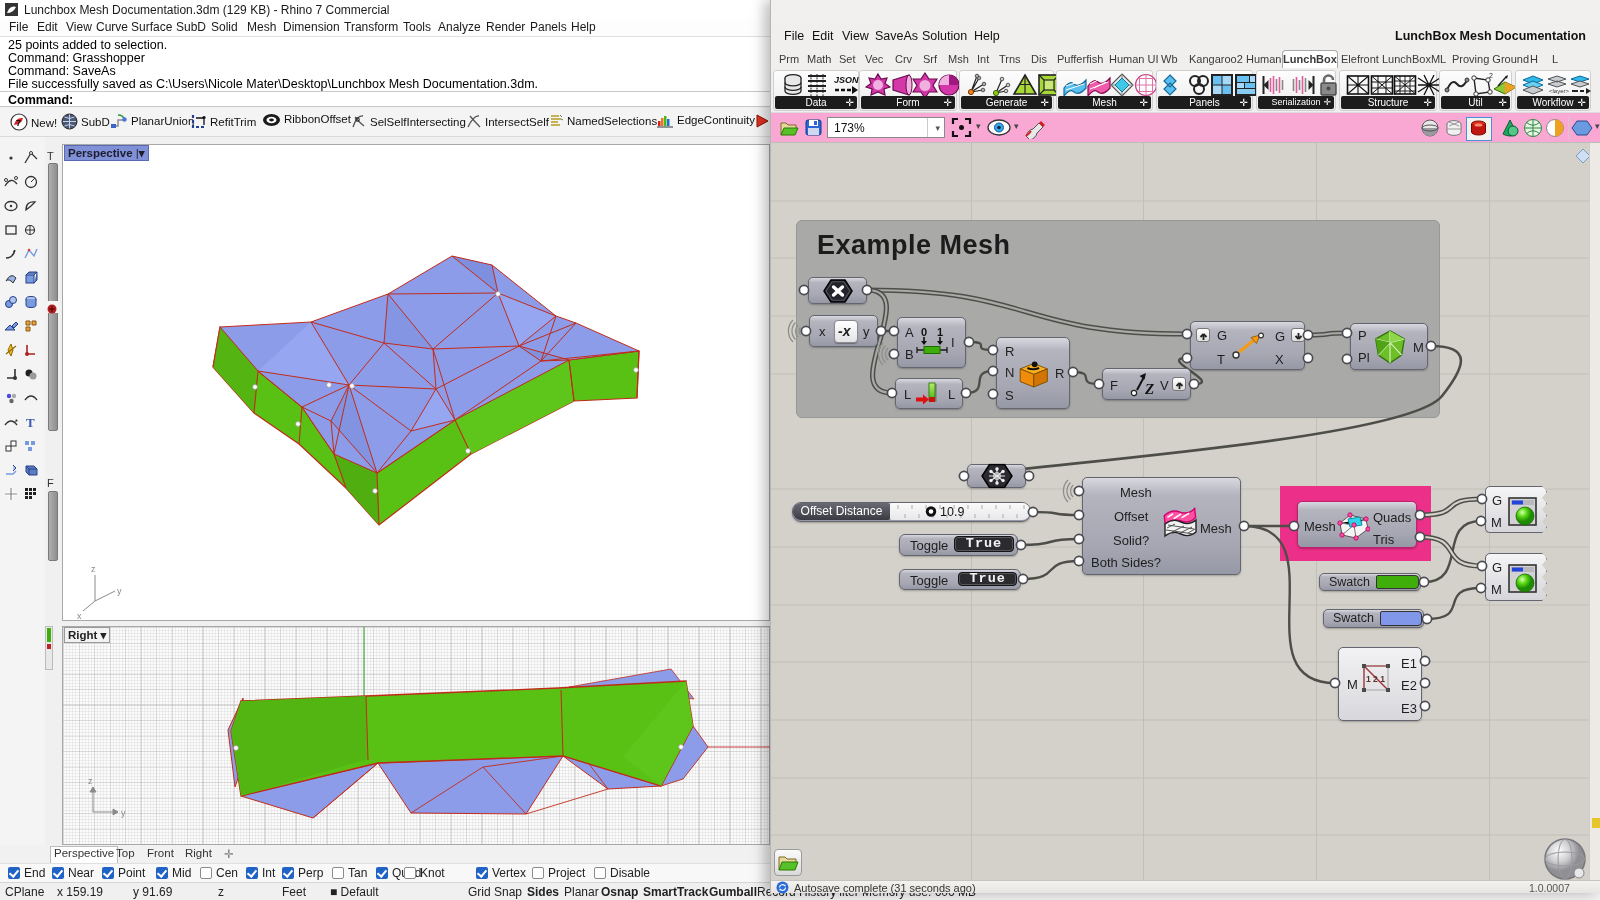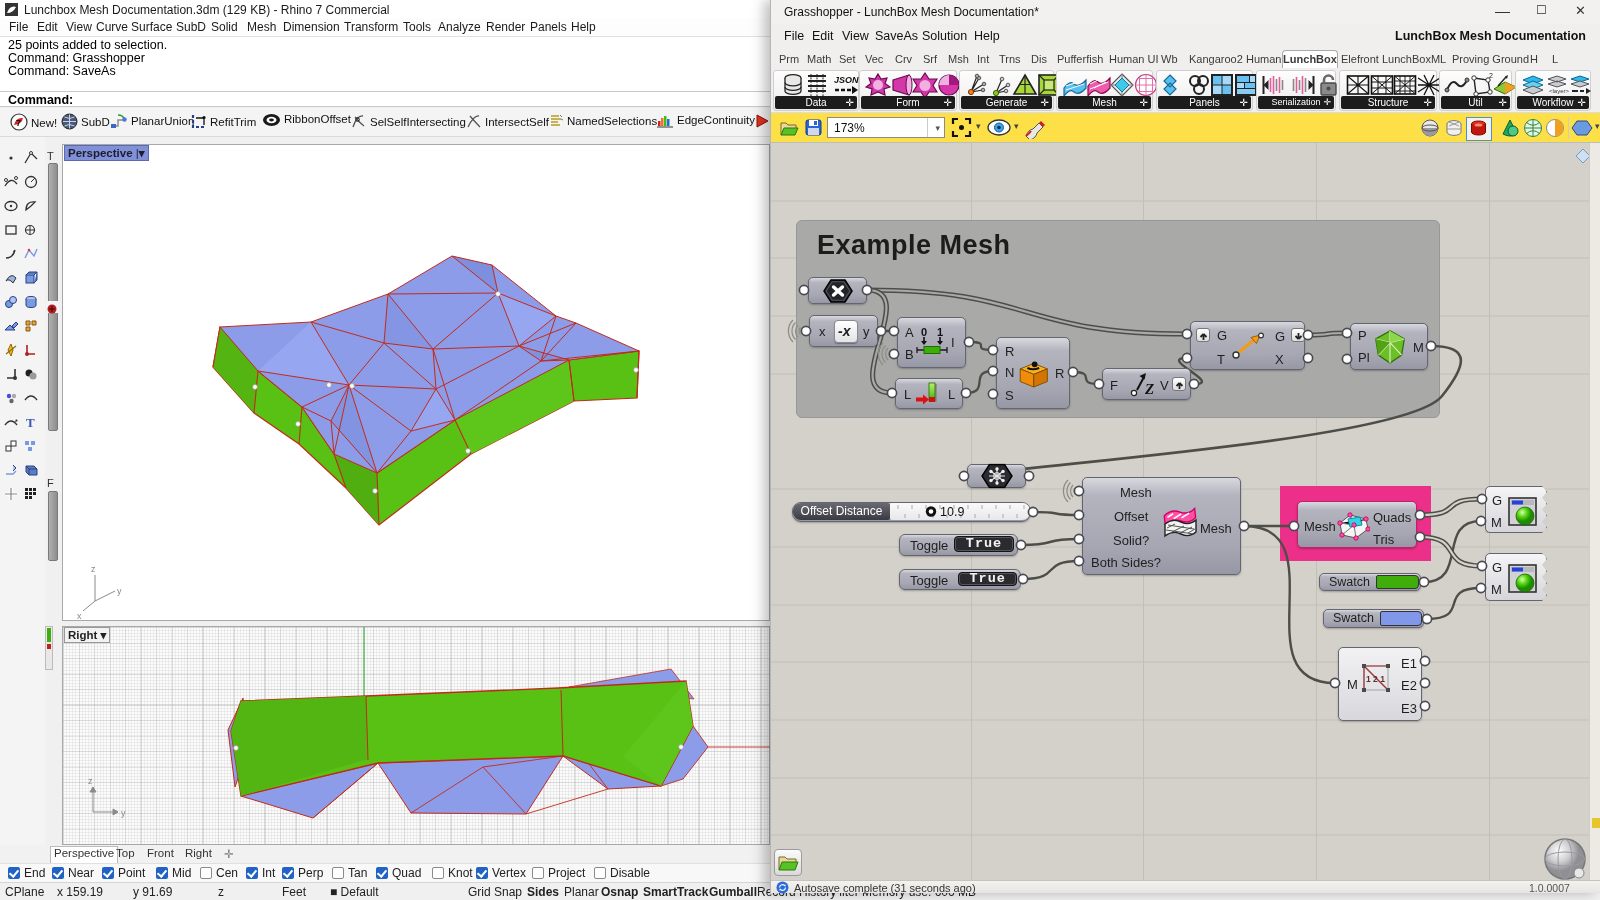--- a/index.html
+++ b/index.html
@@ -53,21 +53,21 @@
 #gh-title { position:absolute; left:0; top:0; width:100%; height:24px; background:#f3f1f0; }
 #gh-title .t { position:absolute; left:13px; top:5px; font-size:12px; color:#111; }
 #gh-menu { position:absolute; left:0; top:24px; width:100%; height:26px; background:#f1efee; font-size:12.5px; color:#111; }
 #gh-menu span { position:absolute; top:5px; }
 #gh-tabs { position:absolute; left:0; top:50px; width:100%; height:18px; background:#f1efee; font-size:11px; color:#3a3a3a; }
 #gh-tabs span { position:absolute; top:3px; white-space:nowrap; }
 #gh-ribbon { position:absolute; left:0; top:68px; width:100%; height:44px; background:#f1efee; }
 .grp { position:absolute; top:2px; height:41px; background:linear-gradient(#fdfdfd,#ececec); border:1px solid #cfcfcf; border-radius:3px; }
 .grp .bar { position:absolute; left:1px; right:1px; bottom:1px; height:13px; background:#1c1c1c; border-radius:2px; color:#fff; font-size:10px; text-align:center; line-height:13px; }
 .grp .bar i { position:absolute; right:3px; top:0; font-style:normal; }
-#gh-tb2 { position:absolute; left:0; top:112px; width:100%; height:31px; background:#fde047; border-top:1px solid #dcdcdc; border-bottom:1px solid #bdbdba; }
+#gh-tb2 { position:absolute; left:0; top:112px; width:100%; height:31px; background:#f9a8d4; border-top:1px solid #dcdcdc; border-bottom:1px solid #bdbdba; }
 
 
 #canvas { position:absolute; left:0; top:143px; width:818px; height:737px; background-color:#d4d1ca; overflow:hidden;
   background-image:
     repeating-linear-gradient(to bottom, transparent 0 56.7px, #c2bfb7 56.7px 57.7px),
     repeating-linear-gradient(to right, transparent 0 171.7px, #c2bfb7 171.7px 172.7px);
   background-position:0 0.5px, 28px 0;
 }
 #ghgroup { position:absolute; left:25px; top:77px; width:644px; height:198px; background:#a9a9a8; border:1px solid #979796; border-radius:6px; }
 #ghgroup .gt { position:absolute; left:20px; top:9px; font-size:27px; font-weight:bold; color:#1c1c1c; letter-spacing:0.5px; }
@@ -104,20 +104,21 @@
       <span style="left:403px">Tools</span>
       <span style="left:438px">Analyze</span>
       <span style="left:486px">Render</span>
       <span style="left:530px">Panels</span>
       <span style="left:571px">Help</span>
   </div>
   <div id="r-cmd">
     <div style="top:1px">25 points added to selection.</div>
     <div style="top:14px">Command: Grasshopper</div>
     <div style="top:27px">Command: SaveAs</div>
+    <div style="top:40px">File successfully saved as C:\Users\Nicole Mater\Desktop\Lunchbox Mesh Documentation.3dm.</div>
   </div>
   <div id="r-prompt">
       <b>Command:</b>
     </div>
   <div id="r-tools">
       <span class="rtool" style="left:10px"><svg width="18" height="18" viewBox="0 0 18 18">
           <circle cx="9" cy="9" r="8" fill="#fff" stroke="#333" stroke-width="1.2"></circle>
           <path d="M4 12 Q6 4 13 5 Q12 11 4 12" fill="#d42424"></path>
           <text x="6" y="13" font-size="9" font-weight="bold" fill="#111" font-family="Liberation Sans">7</text>
         </svg>New!</span>
@@ -441,21 +442,21 @@
   <div id="r-osnap">
     <span class="osit" style="left:8px"><span class="cb on"></span>End</span>
     <span class="osit" style="left:52px"><span class="cb on"></span>Near</span>
     <span class="osit" style="left:102px"><span class="cb on"></span>Point</span>
     <span class="osit" style="left:156px"><span class="cb on"></span>Mid</span>
     <span class="osit" style="left:200px"><span class="cb off"></span>Cen</span>
     <span class="osit" style="left:246px"><span class="cb on"></span>Int</span>
     <span class="osit" style="left:282px"><span class="cb on"></span>Perp</span>
     <span class="osit" style="left:332px"><span class="cb off"></span>Tan</span>
     <span class="osit" style="left:376px"><span class="cb on"></span>Quad</span>
-    <span class="osit" style="left:432px"><span class="cb off"></span>Knot</span>
+    <span class="osit" style="left:404px"><span class="cb off"></span>Knot</span>
     <span class="osit" style="left:476px"><span class="cb on"></span>Vertex</span>
     <span class="osit" style="left:532px"><span class="cb off"></span>Project</span>
     <span class="osit" style="left:594px"><span class="cb off"></span>Disable</span>
   </div>
   <div id="r-status">
     <span style="left:5px">CPlane</span>
       <span style="left:57px">x 159.19</span>
       <span style="left:133px">y 91.69</span>
       <span style="left:218px">z</span>
       <span style="left:282px">Feet</span>
@@ -466,26 +467,20 @@
       <span style="left:601px;font-weight:bold">Osnap</span>
       <span style="left:643px;font-weight:bold">SmartTrack</span>
       <span style="left:709px;font-weight:bold">Gumball</span>
       <span style="left:757px">Record History</span>
       <span style="left:832px">Filter</span>
       <span style="left:862px">Memory use: 606 MB</span>
   </div>
 </div>
 
 <div id="gh">
-  <div id="gh-title">
-    <span class="t">Grasshopper - LunchBox Mesh Documentation*</span>
-    <span class="abs" style="left:724px;top:2px;font-size:15px;color:#333">—</span>
-    <span class="abs" style="left:765px;top:3px;font-size:12px;color:#333">☐</span>
-    <span class="abs" style="left:804px;top:3px;font-size:13px;color:#333">✕</span>
-  </div>
   <div id="gh-menu">
     <span style="left:13px">File</span>
       <span style="left:41px">Edit</span>
       <span style="left:71px">View</span>
       <span style="left:104px">SaveAs</span>
       <span style="left:151px">Solution</span>
       <span style="left:203px">Help</span>
     <span style="left:auto;right:14px;font-weight:bold;white-space:nowrap">LunchBox Mesh Documentation</span>
   </div>
   <div id="gh-tabs">

